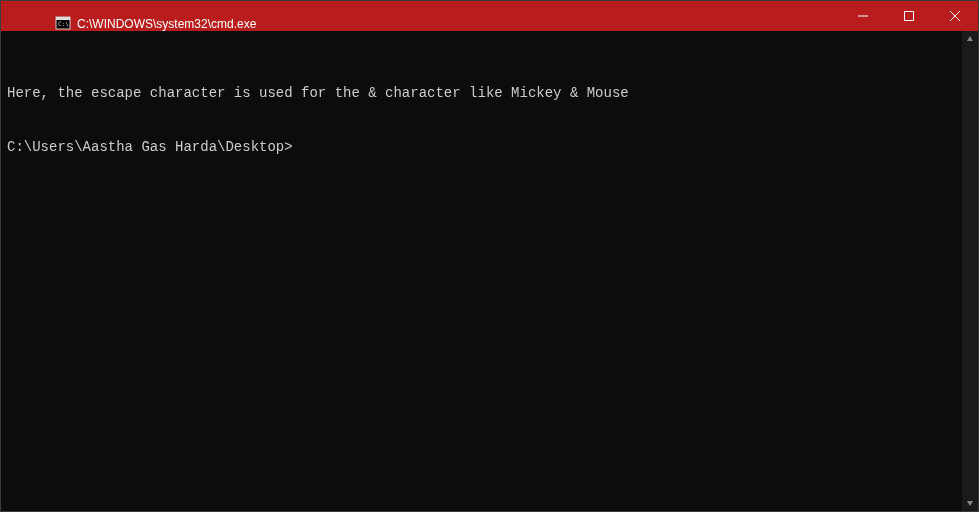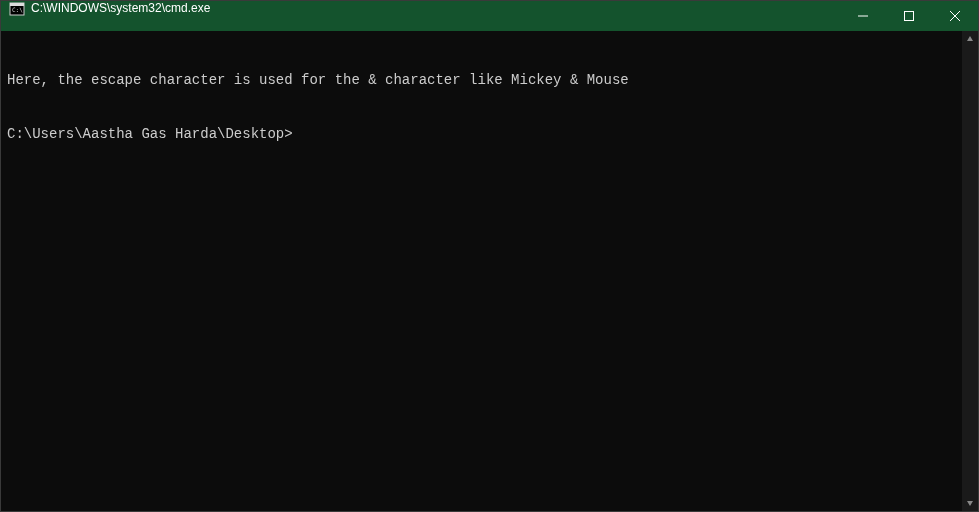--- a/index.html
+++ b/index.html
@@ -16,26 +16,27 @@
     }
     .window {
       width: 100%;
       height: 100%;
       display: flex;
       flex-direction: column;
       border: 1px solid #3a3a3a;
     }
     .titlebar {
       height: 30px;
-      background: #14532d;
+      background: #b91c1c;
       display: flex;
-      align-items: flex-start;
+      align-items: flex-end;
       color: #ffffff;
       font-size: 12px;
       user-select: none;
+      padding-left: 46px;
     }
     .titlebar-icon {
       width: 16px;
       height: 16px;
       margin-left: 8px;
       margin-right: 6px;
       display: inline-flex;
       align-items: center;
       justify-content: center;
     }
@@ -62,21 +63,21 @@
       cursor: pointer;
     }
     .terminal-area {
       flex: 1;
       display: flex;
       background: #0c0c0c;
       position: relative;
     }
     .terminal-content {
       flex: 1;
-      padding: 4px 6px;
+      padding: 17px 6px;
       font-family: Consolas, 'Courier New', monospace;
       font-size: 14px;
       line-height: 18px;
       color: #cccccc;
       white-space: pre;
       overflow: hidden;
     }
     .terminal-line {
       display: block;
     }

